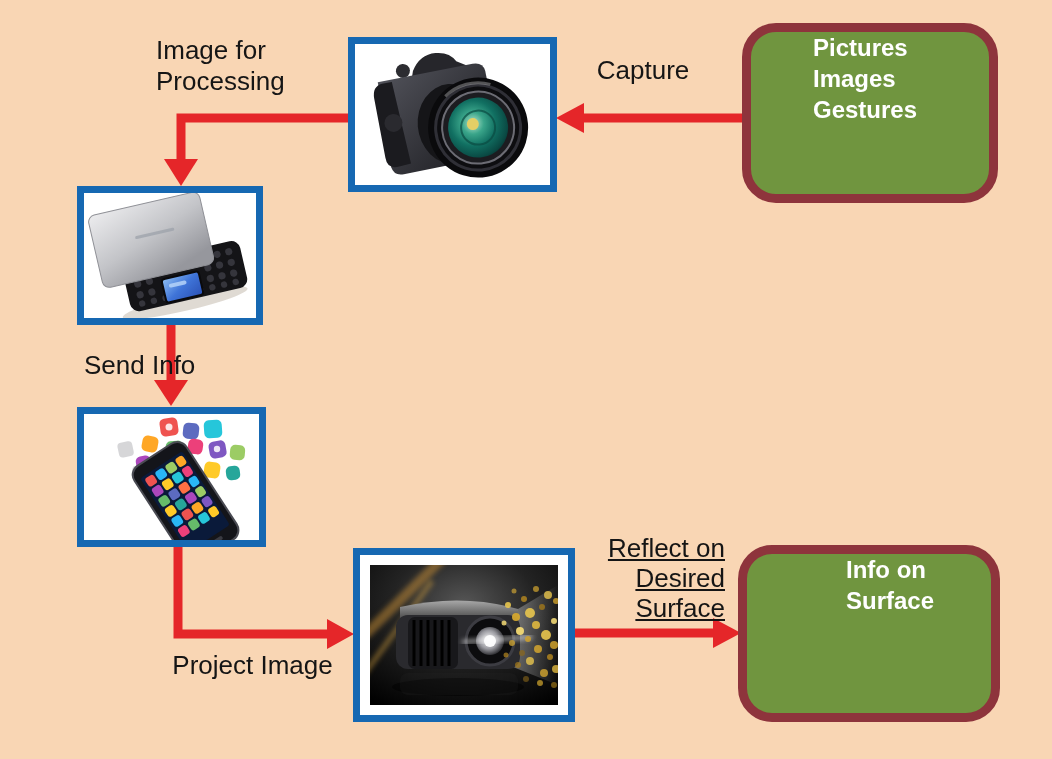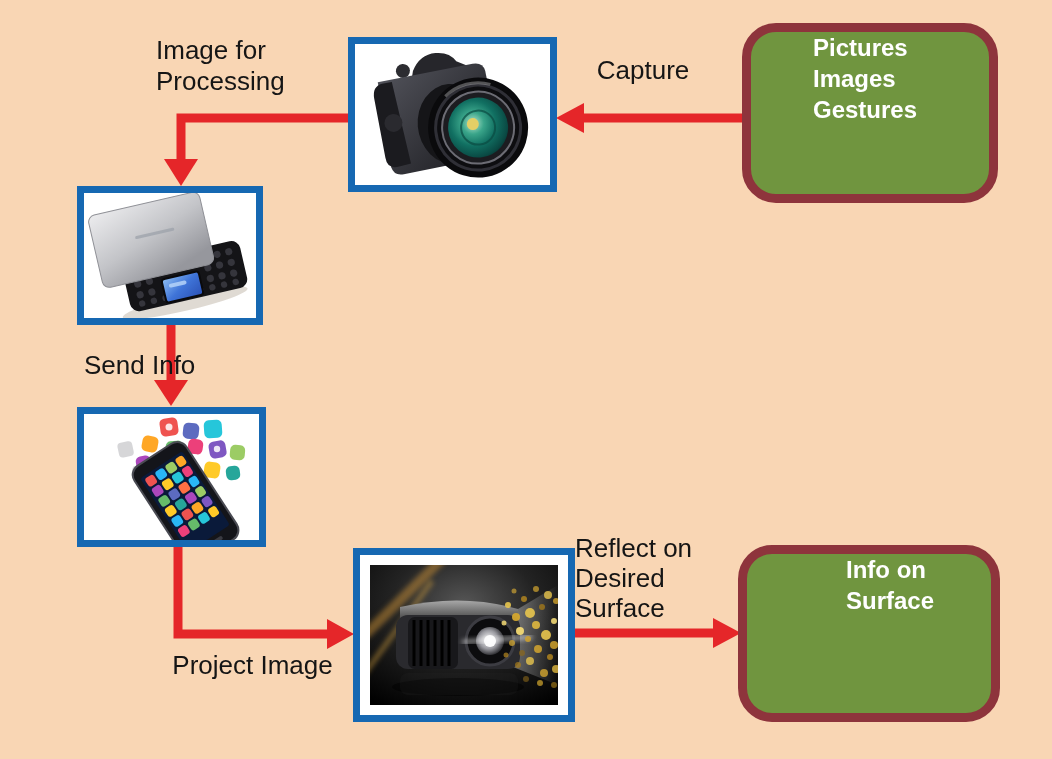--- a/index.html
+++ b/index.html
@@ -29,21 +29,21 @@
 
   #terminal-input{left:742px;top:23px;width:256px;height:180px;}
   #terminal-input .tlabel{padding-left:62px;}
   #terminal-output{left:738px;top:545px;width:262px;height:177px;}
   #terminal-output .tlabel{padding-left:99px;}
 
   #label-send-processing{left:156px;top:35px;width:165px;text-align:left;}
   #label-capture{left:578px;top:55px;width:130px;text-align:center;}
   #label-send-info{left:36px;top:350px;width:150px;white-space:nowrap;margin-left:48px;}
   #label-project{left:165px;top:650px;width:175px;text-align:center;white-space:nowrap;}
-  #label-reflect{left:575px;top:533px;width:150px;text-align:left;line-height:30px;}
+  #label-reflect{left:575px;top:533px;width:150px;text-align:right;line-height:30px;text-decoration:underline;}
 </style>
 </head>
 <body>
 
 <div class="canvas">
 
   <svg class="arrows" viewBox="0 0 1052 759" aria-hidden="true">
     <g>
       <line x1="748" y1="118" x2="581" y2="118"></line>
       <polygon points="556,118 584,103 584,133"></polygon>

